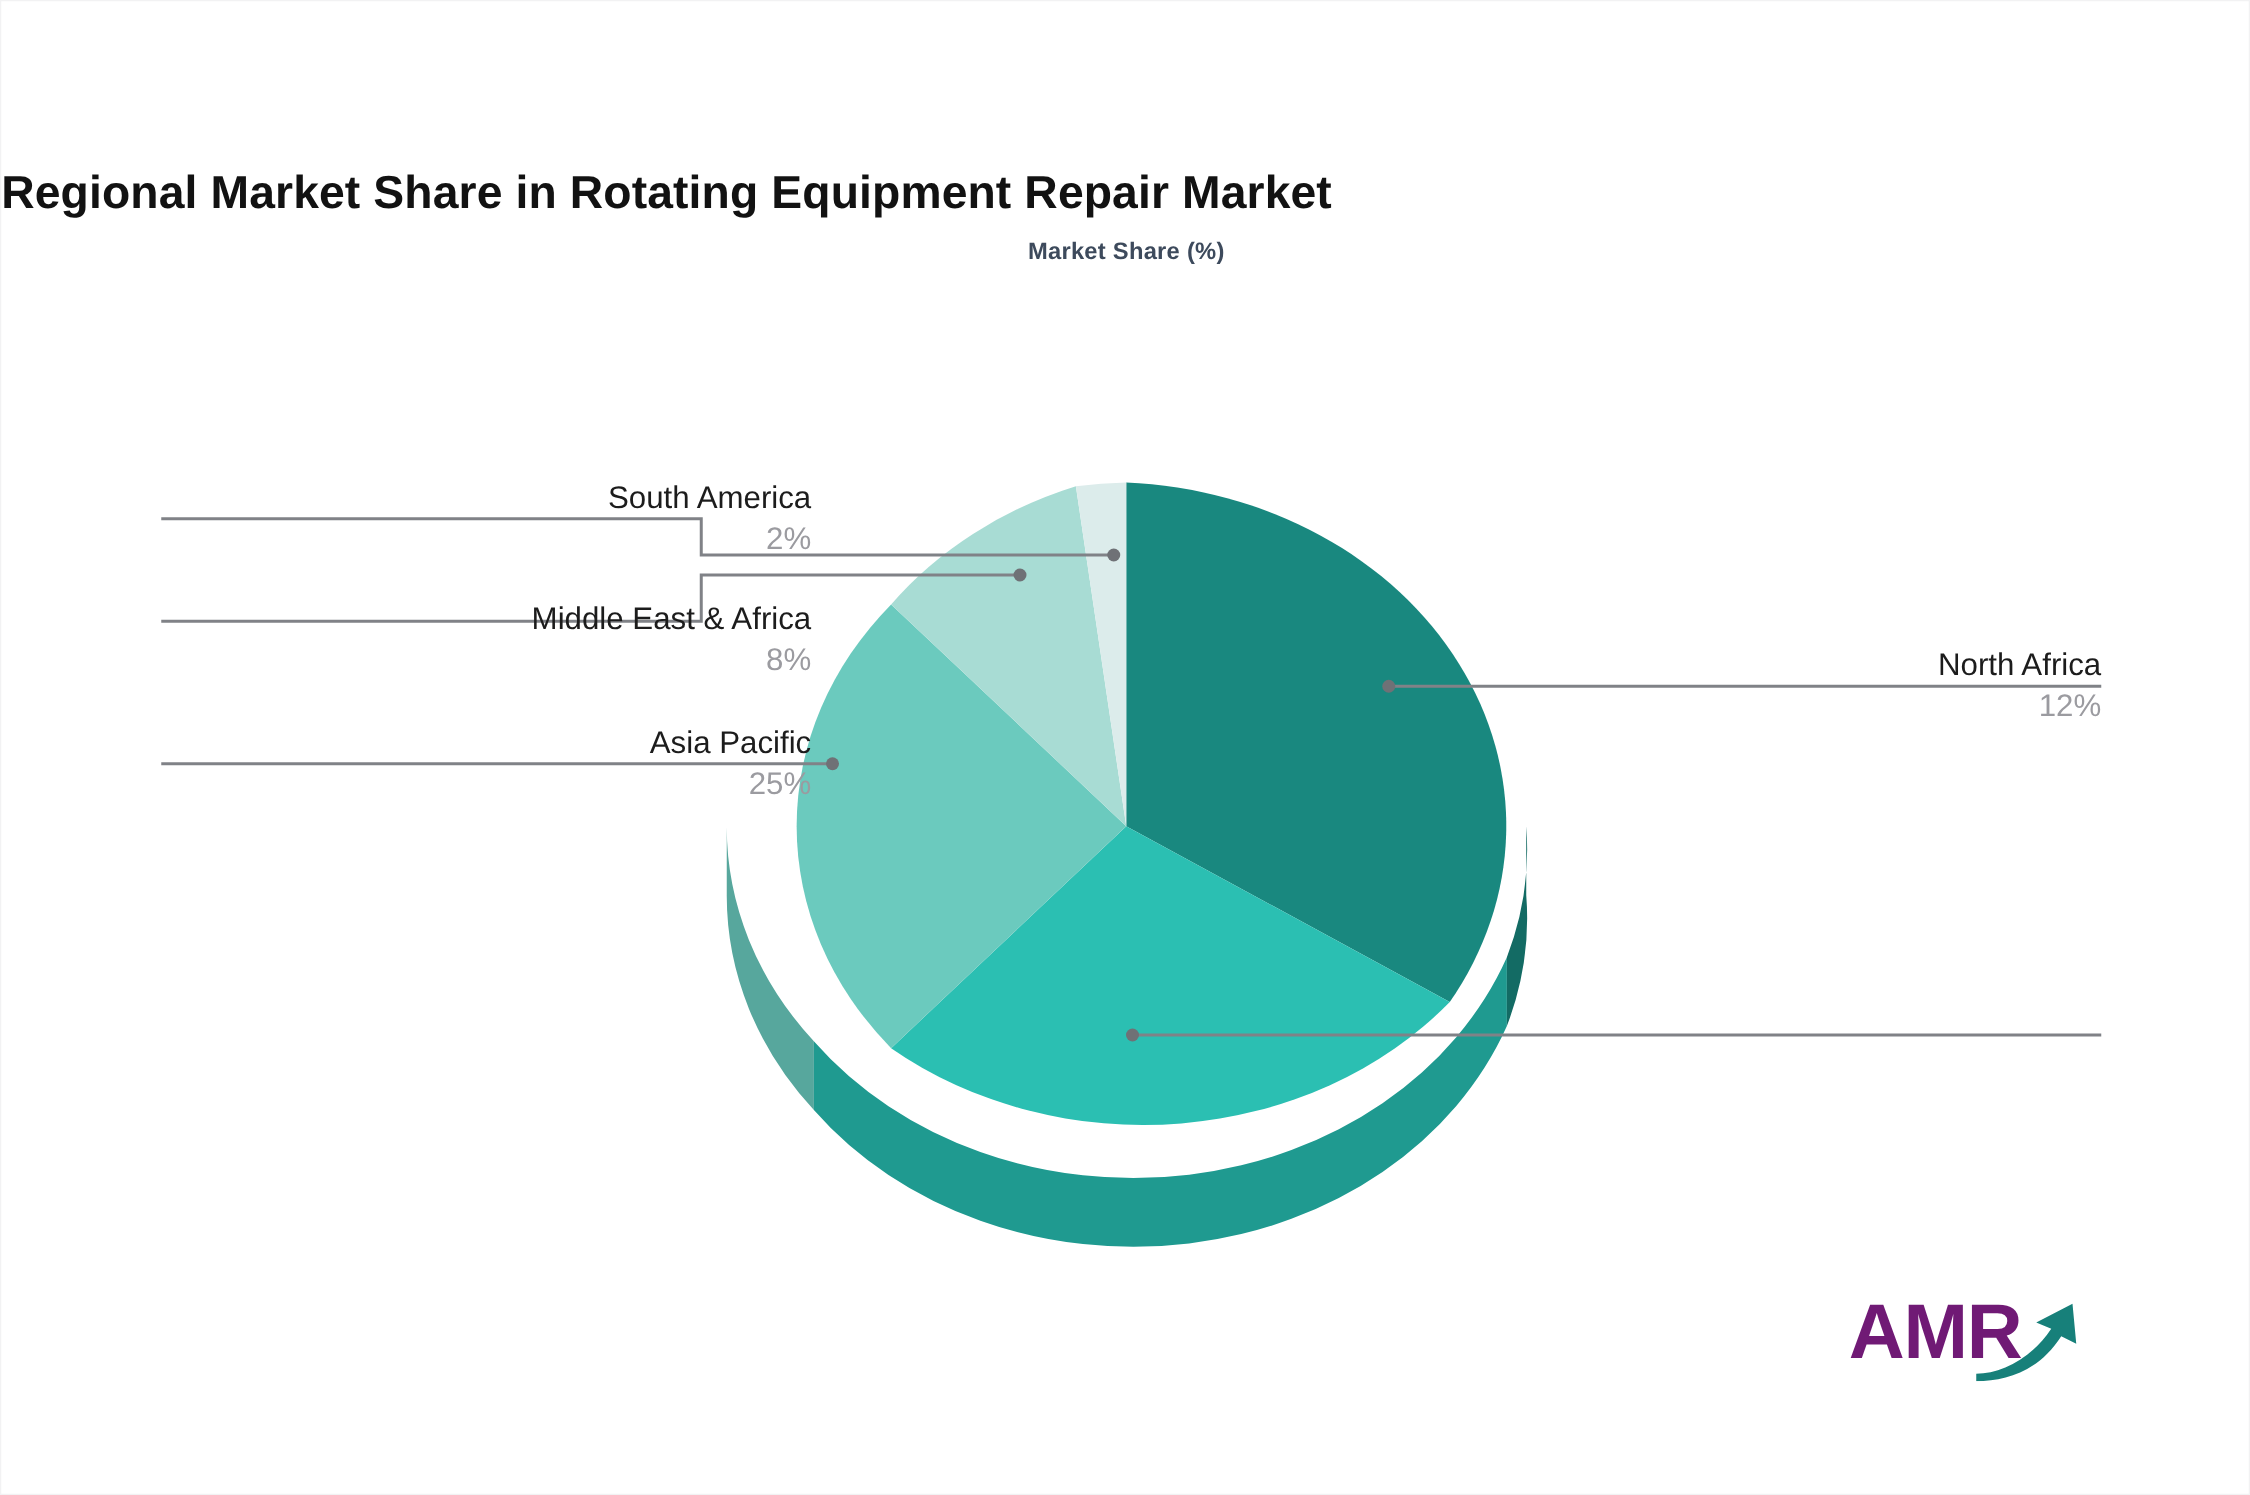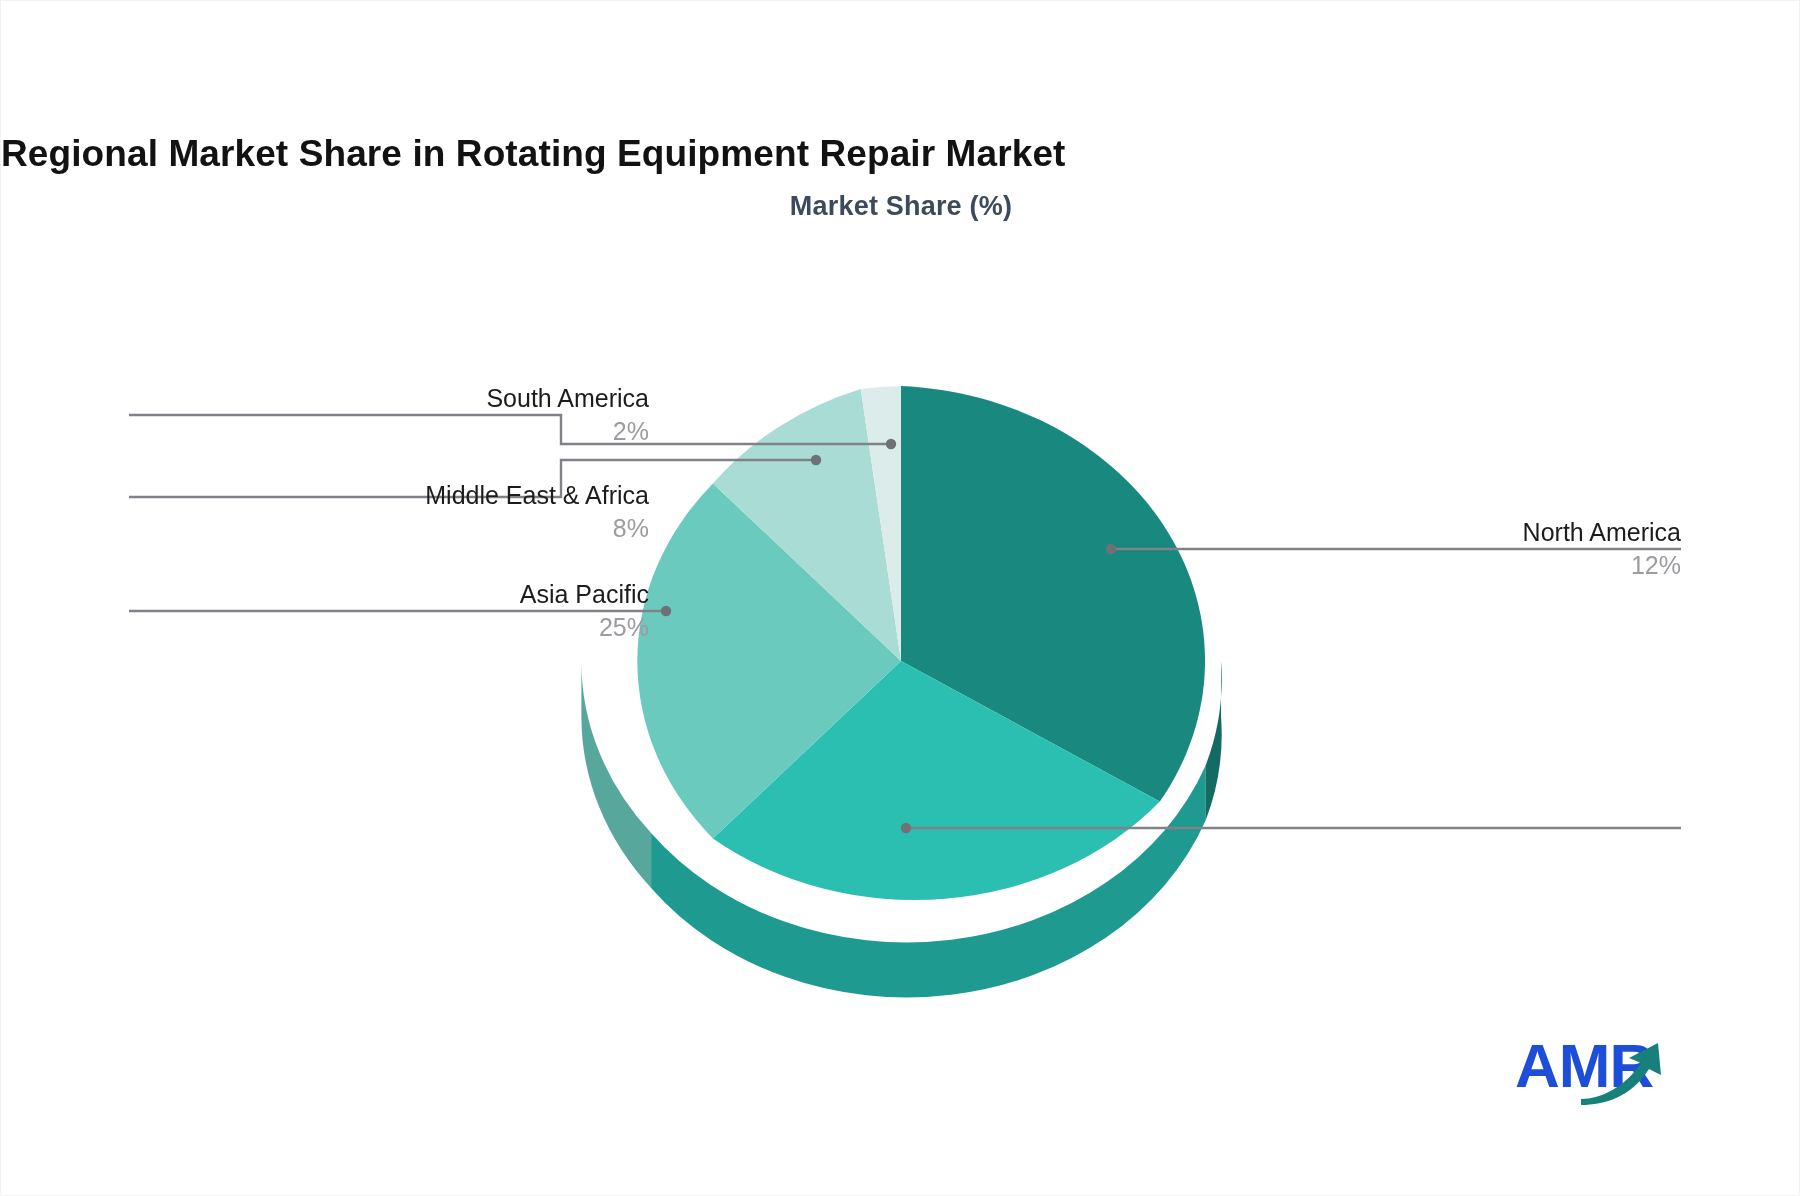--- a/index.html
+++ b/index.html
@@ -31,21 +31,21 @@
     color: #121212;
     letter-spacing: 0.1px;
     white-space: nowrap;
   }
   #chart-subtitle {
     position: absolute;
     top: 190px;
     left: 0;
     width: 1800px;
     text-align: center;
-    font-size: 27px;
+    font-size: 19px;
     font-weight: bold;
     color: #3d4a5c;
     letter-spacing: 0.2px;
     white-space: nowrap;
   }
 
   
   #pie-svg {
     position: absolute;
     left: 0;
@@ -82,23 +82,22 @@
     width: 185px;
     height: 78px;
   }
   #amr-logo .amr-text {
     position: absolute;
     left: 0;
     top: 4px;
     font-size: 62px;
     font-weight: bold;
     letter-spacing: -1px;
-    color: #1d4ed8;
+    color: #701a75;
     line-height: 62px;
-    margin-left: 36px;
   }
   #amr-logo svg { position: absolute; left: 100px; top: 6px; }
 </style>
 </head>
 <body>
 
 <div id="canvas">
 
   <div id="chart-title">Regional Market Share in Rotating Equipment Repair Market</div>
   <div id="chart-subtitle">Market Share (%)</div>
@@ -140,21 +139,21 @@
 
       <path d="M 815 459 L 560 459 L 560 496 L 128 496"></path>
       <circle cx="815" cy="459" r="5.2" fill="#6f7176" stroke="none"></circle>
 
       <path d="M 890 443 L 560 443 L 560 414 L 128 414"></path>
       <circle cx="890" cy="443" r="5.2" fill="#6f7176" stroke="none"></circle>
     </g>
   </svg>
 
   <div class="callout right" style="left:1180px; top:516px; width:500px;">
-    <span class="cl-name">North America</span>
+    <span class="cl-name">North Africa</span>
     <span class="cl-value">12%</span>
   </div>
 
 
   <div class="callout left" style="left:128px; top:578px; width:520px;">
     <span class="cl-name">Asia Pacific</span>
     <span class="cl-value">25%</span>
   </div>
 
   <div class="callout left" style="left:128px; top:464px; width:520px;margin-top:15px;">

